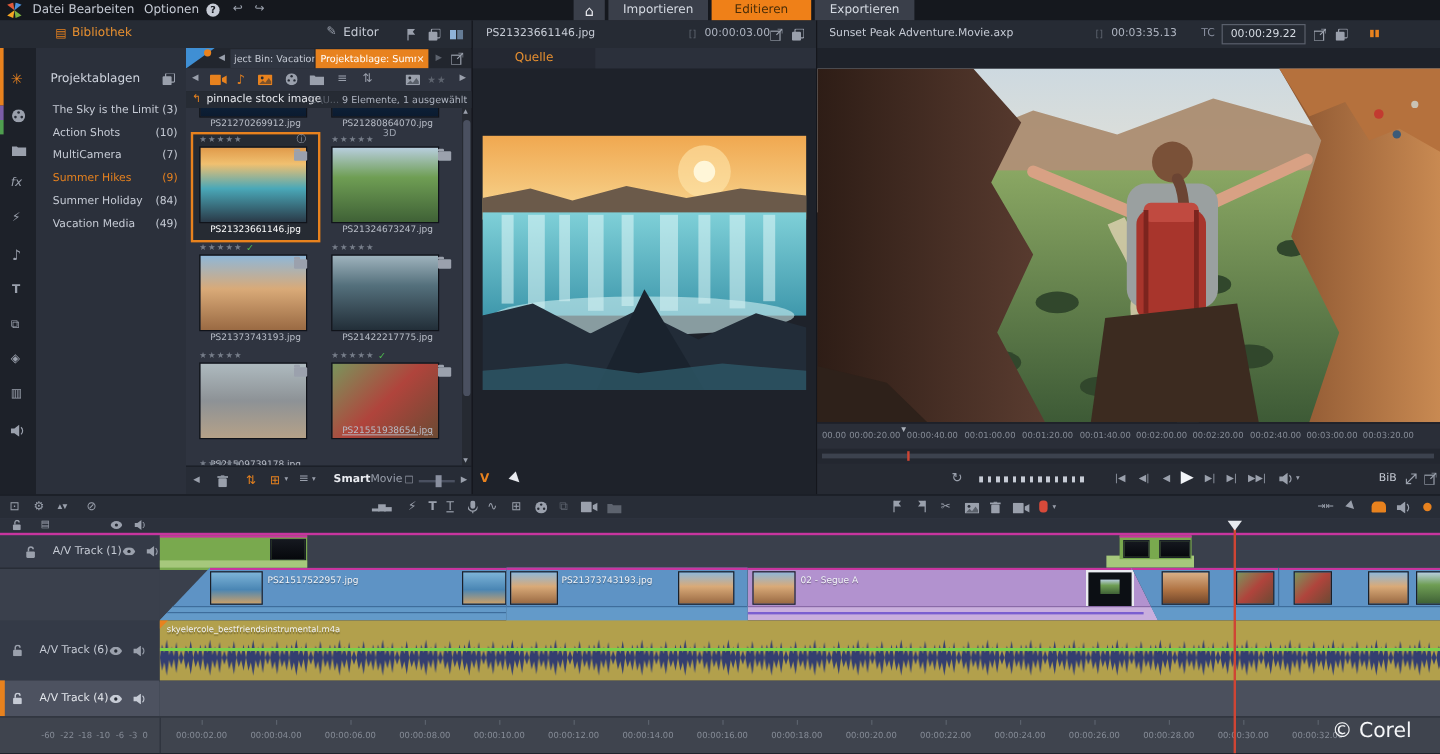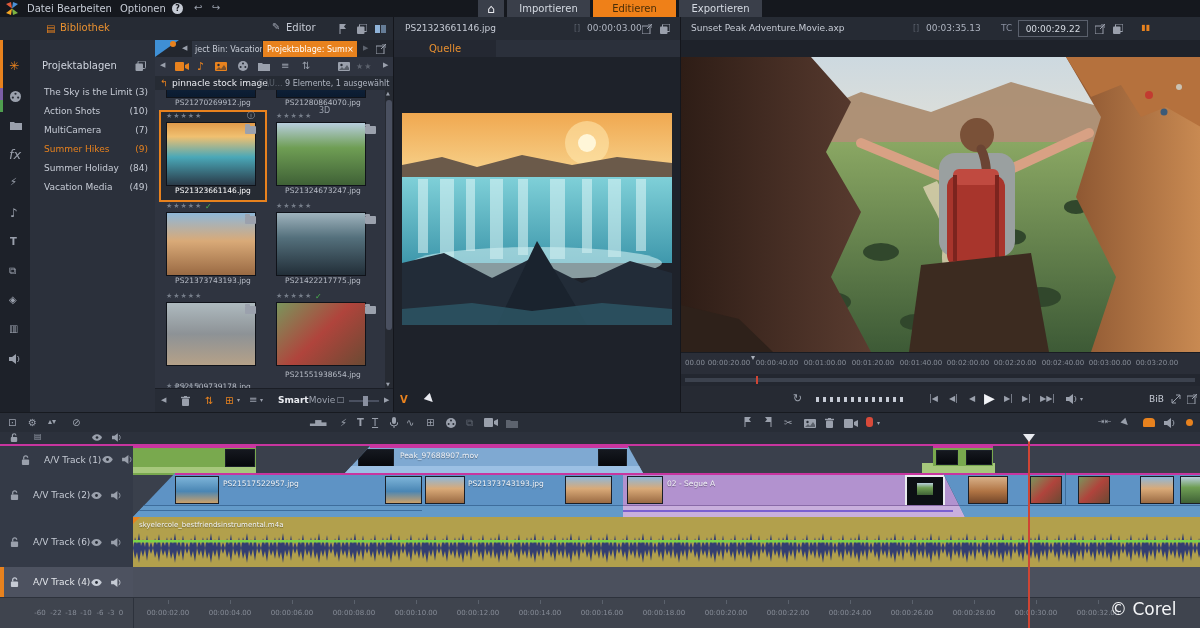--- a/index.html
+++ b/index.html
@@ -151,21 +151,21 @@
     <div class="r" style="left:0;top:0;width:3px;height:48px;background:#e8821e;"></div>
     <div class="r" style="left:0;top:48px;width:3px;height:12px;background:#7b5ea7;"></div>
     <div class="r" style="left:0;top:60px;width:3px;height:12px;background:#4f9e4f;"></div>
     <span class="r oic" style="left:9px;top:19px;font-size:12px;">✳</span>
     <svg class="sic r" style="left:10px;top:51px" width="11" height="11">
         <use href="#i-reel"></use>
       </svg>
     <svg class="sic r" style="left:10px;top:81px" width="12" height="9">
         <use href="#i-folder"></use>
       </svg>
-    <span class="r ic" style="left:9px;top:108px;font-style:italic;font-size:13px;">fx</span>
+    <span class="r ic" style="left:9px;top:108px;font-style:italic;font-size:10px;">fx</span>
     <span class="r ic" style="left:10px;top:137px;">⚡</span>
     <span class="r ic" style="left:10px;top:167px;font-size:12px;">♪</span>
     <span class="r ic" style="left:10px;top:197px;font-weight:bold;">T</span>
     <span class="r ic" style="left:9px;top:226px;">⧉</span>
     <span class="r ic" style="left:9px;top:255px;">◈</span>
     <span class="r ic" style="left:9px;top:284px;">▥</span>
     <svg class="sic r" style="left:9px;top:314px" width="12" height="10">
         <use href="#i-speaker"></use>
       </svg>
   </div>
@@ -298,21 +298,21 @@
         <span class="stars r" style="left:3px;top:0;">★★★★★</span>
         <div class="thumb g-cyclist r" style="left:3px;top:10px;width:88px;height:62px;"></div>
         <div class="mini-folder" style="left:82px;top:14px;"></div>
         <div class="fname r" style="left:0;top:90px;width:100px;">PS21509739178.jpg</div>
         </div>
       <div class="r" style="left:118px;top:202px;width:100px;height:84px;">
         <span class="stars r" style="left:3px;top:0;">★★★★★</span>
         <span class="check r" style="left:42px;top:0;">✓</span>
         <div class="thumb g-woman r" style="left:3px;top:10px;width:88px;height:62px;"></div>
         <div class="mini-folder" style="left:92px;top:14px;"></div>
-        <div class="fname r" style="left:0;top:78px;width:100px;">PS21551938654.jpg</div>
+        <div class="fname r" style="left:0;top:62px;width:100px;text-decoration:underline;">PS21551938654.jpg</div>
         </div>
 
       <div class="r" style="left:8px;top:292px;width:100px;height:20px;">
         <span class="stars r" style="left:3px;top:0;">★★★★★</span>
         </div>
     </div>
 
     <div class="r" style="left:230px;top:50px;width:8px;height:298px;background:#262a32;">
       <span class="r ic" style="left:1px;top:1px;font-size:5px;">▲</span>
       <div class="r" style="left:1px;top:10px;width:6px;height:230px;background:#4a5060;border-radius:3px;"></div>
@@ -577,32 +577,20 @@
           <use href="#i-lock"></use>
         </svg>
       <span class="t9" style="margin-left:14px;width:58px;">A/V Track (1)</span>
       <svg class="sic" width="11" height="7">
           <use href="#i-eye"></use>
         </svg>
       <svg class="sic" style="margin-left:9px" width="11" height="9">
           <use href="#i-speaker"></use>
         </svg>
       </div>
-    <div class="hrow r" style="left:0;top:41px;width:133px;height:44px;">
-      <svg class="sic" style="margin-left:10px" width="9" height="10">
-          <use href="#i-lock"></use>
-        </svg>
-      <span class="t9" style="margin-left:14px;width:58px;">A/V Track (2)</span>
-      <svg class="sic" width="11" height="7">
-          <use href="#i-eye"></use>
-        </svg>
-      <svg class="sic" style="margin-left:9px" width="11" height="9">
-          <use href="#i-speaker"></use>
-        </svg>
-      </div>
     <div class="hrow r" style="left:0;top:85px;width:133px;height:50px;">
       <svg class="sic" style="margin-left:10px" width="9" height="10">
           <use href="#i-lock"></use>
         </svg>
       <span class="t9" style="margin-left:14px;width:58px;">A/V Track (6)</span>
       <svg class="sic" width="11" height="7">
           <use href="#i-eye"></use>
         </svg>
       <svg class="sic" style="margin-left:9px" width="11" height="9">
           <use href="#i-speaker"></use>
@@ -624,27 +612,20 @@
 
     <div class="r" style="left:133px;top:14px;width:1067px;height:151px;overflow:hidden;">
       <div class="r" style="left:0;top:0;width:1067px;height:27px;background:#3a404c;border-bottom:1px solid #2b303a;"></div>
       <div class="r" style="left:0;top:27px;width:1067px;height:44px;background:#3a404c;border-bottom:1px solid #2b303a;"></div>
       <div class="r" style="left:0;top:71px;width:1067px;height:50px;background:#3a404c;border-bottom:1px solid #2b303a;"></div>
       <div class="r" style="left:0;top:121px;width:1067px;height:30px;background:#4b505d;"></div>
 
       <div class="r" style="left:0;top:0;width:123px;height:27px;background:#79a94e;border-top:2px solid #c8359f;">
         <div class="r g-dark cthumb" style="left:92px;top:1px;width:28px;height:16px;"></div>
         <div class="r" style="left:0;top:19px;width:123px;height:6px;background:#a6c87c;"></div>
-      </div>
-      <div class="r" style="left:212px;top:0;width:298px;height:27px;background:#7fa9d2;clip-path:polygon(25px 0,283px 0,298px 100%,0 100%);">
-        <div class="r" style="left:25px;top:0;width:258px;height:2px;background:#c8359f;"></div>
-        <div class="r g-dark cthumb" style="left:13px;top:3px;width:34px;height:17px;"></div>
-        <div class="r g-dark cthumb" style="left:253px;top:3px;width:27px;height:17px;"></div>
-        <span class="cliplabel r" style="left:55px;top:5px;">Peak_97688907.mov</span>
-        <div class="r" style="left:0;top:20px;width:298px;height:7px;background:#9cc0e4;"></div>
       </div>
       <div class="r" style="left:789px;top:17px;width:73px;height:10px;background:#a6c87c;"></div>
       <div class="r" style="left:800px;top:0;width:60px;height:18px;background:#79a94e;border-top:2px solid #c8359f;">
         <div class="r g-dark cthumb" style="left:3px;top:2px;width:20px;height:13px;"></div>
         <div class="r g-dark cthumb" style="left:33px;top:2px;width:24px;height:13px;"></div>
       </div>
 
       <div class="r" style="left:0;top:27px;width:289px;height:44px;background:#5e93c5;clip-path:polygon(42px 0,289px 0,289px 100%,0 100%);">
         <div class="r" style="left:42px;top:0;width:247px;height:2px;background:#c8359f;"></div>
         <div class="r g-beach cthumb" style="left:42px;top:3px;width:42px;height:26px;"></div>

